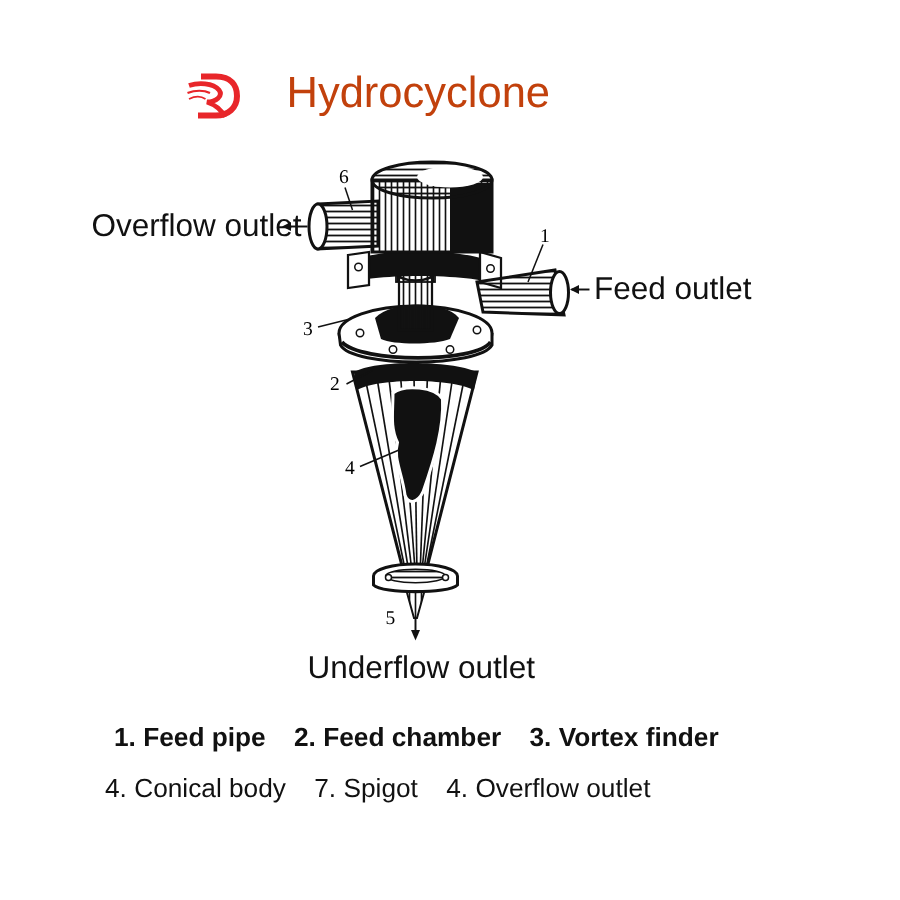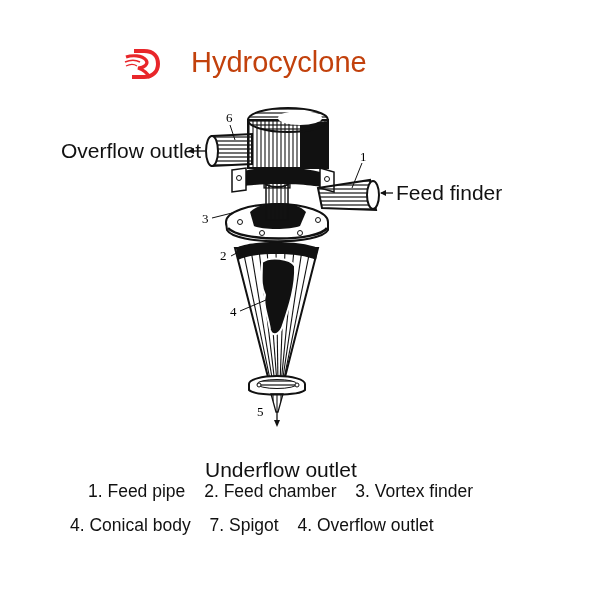--- a/index.html
+++ b/index.html
@@ -123,24 +123,24 @@
 
   <text class="num" x="226" y="122">6</text>
   <text class="num" x="360" y="161">1</text>
   <text class="num" x="202" y="223">3</text>
   <text class="num" x="220" y="260">2</text>
   <text class="num" x="230" y="316">4</text>
   <text class="num" x="257" y="416">5</text>
 </svg>
 
 <div class="abs callout" style="left:61px; top:141px;">Overflow outlet</div>
-<div class="abs callout" style="left:396px; top:183px;">Feed finder</div>
-<div class="abs callout" style="left:205px; top:460px;">Underflow outlet</div>
+<div class="abs callout" style="left:396px; top:183px;">Feed outlet</div>
+<div class="abs callout" style="left:205px; top:436px;">Underflow outlet</div>
 
-<div class="abs legend-row" style="left:88px; top:480px;">
+<div class="abs legend-row" style="left:76px; top:480px;font-weight:bold;">
   <span>1. Feed pipe</span>
   <span>2. Feed chamber</span>
   <span>3. Vortex finder</span>
 </div>
 <div class="abs legend-row" style="left:70px; top:514px;">
   <span>4. Conical body</span>
   <span>7. Spigot</span>
   <span>4. Overflow outlet</span>
 </div>
 

